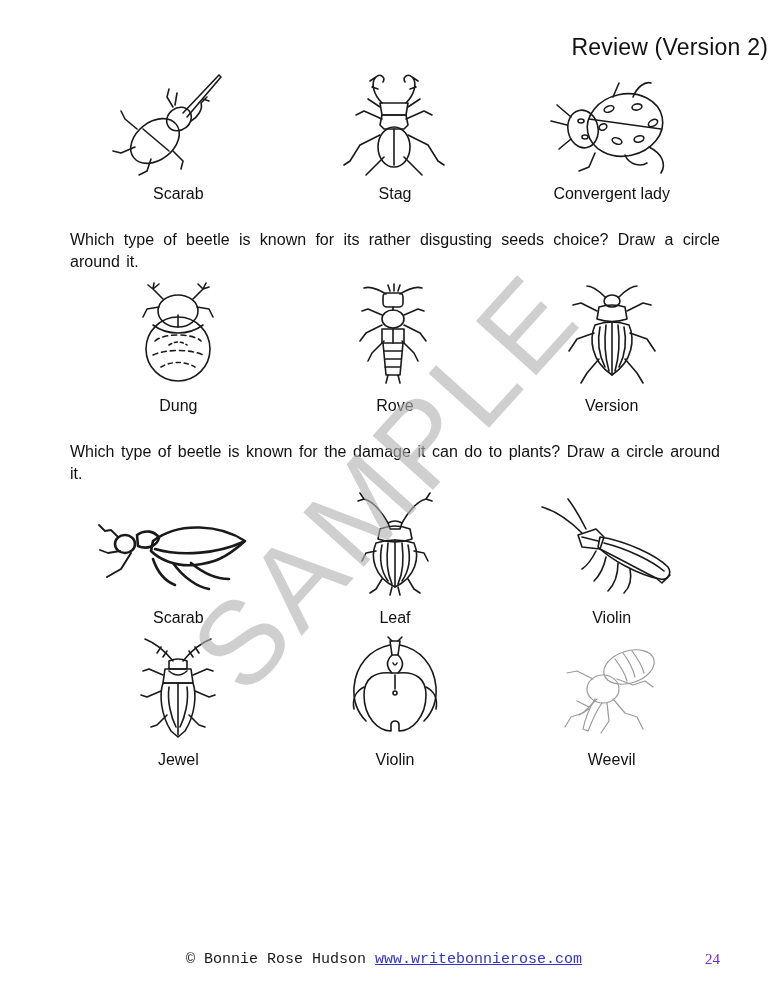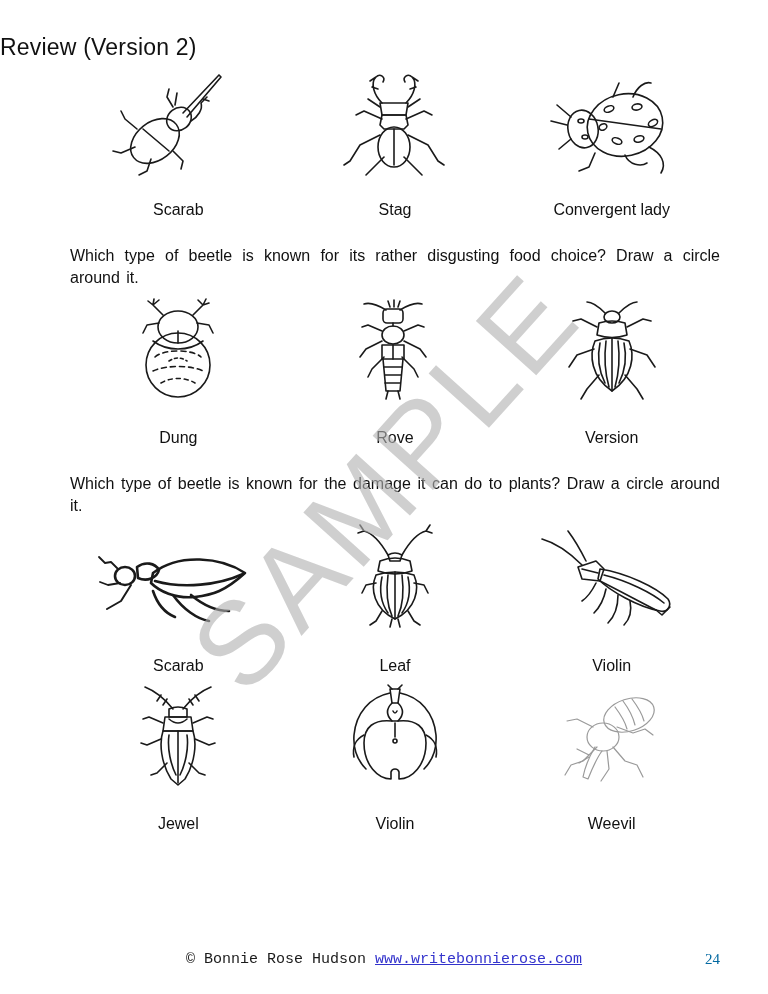--- a/index.html
+++ b/index.html
@@ -7,21 +7,21 @@
     position:relative;
     width:768px;height:994px;
     margin:0 auto;
     background:#ffffff;
     font-family:"Liberation Sans","DejaVu Sans",sans-serif;
     color:#111;
     overflow:hidden;
   }
   .title{
     padding-top:34px;
-    text-align:left;
+    text-align:right;
     font-size:23px;
     letter-spacing:.2px;
   }
   .content{margin:0 48px 0 70px;}
   .question{
     margin:26px 0 0 0;
     font-size:16px;
     line-height:22px;
     text-align:justify;
     word-spacing:2px;
@@ -32,21 +32,21 @@
     justify-items:center;
     align-items:center;
     height:114px;
     margin-top:6px;
   }
   .labels{
     display:grid;
     grid-template-columns:repeat(3,1fr);
     justify-items:center;
     font-size:16px;
-    margin-top:20px;
+    margin-top:4px;
   }
   .fig{display:block;}
   .fig g{fill:none;stroke:#1a1a1a;stroke-width:1.6;stroke-linecap:round;stroke-linejoin:round;}
   .fig g.thick{stroke-width:2.6;}
   .fig g.faint{stroke:#9a9a9a;stroke-width:1.2;}
   .watermark{
     position:absolute;
     left:385px;top:482px;
     transform:translate(-50%,-50%) rotate(-48deg);
     font-size:118px;
@@ -63,21 +63,21 @@
     font-family:Liberation Mono, monospace;
     font-size:15px;
     color:#1a1a1a;
   }
   .footer a{color:#3333cc;text-decoration:underline;}
   .pagenum{
     position:absolute;
     right:48px;bottom:26px;
     font-family:"Liberation Serif","DejaVu Serif",serif;
     font-size:15px;
-    color:#0369a1;
+    color:#6d28d9;
   }
 </style>
 </head>
 <body>
 
 <div class="page">
 
   <div class="watermark">SAMPLE</div>
 
   <div class="title">Review (Version 2)</div>
@@ -136,21 +136,21 @@
           <path d="M76,28 L82,14 M96,28 C100,18 108,12 114,14"></path>
         </g>
       </svg>
     </div>
     <div class="labels">
       <span>Scarab</span>
       <span>Stag</span>
       <span>Convergent lady</span>
     </div>
 
-    <p class="question">Which type of beetle is known for its rather disgusting food choice? Draw a circle around it.</p>
+    <p class="question">Which type of beetle is known for its rather disgusting seeds choice? Draw a circle around it.</p>
     <div class="figures">
       <svg class="fig" width="150" height="110" viewBox="0 0 150 110">
         <g>
           <circle cx="75" cy="68" r="32"></circle>
           <path d="M52,60 C60,52 90,52 98,60" stroke-dasharray="5 4"></path>
           <path d="M50,74 C62,68 88,68 100,74" stroke-dasharray="5 4"></path>
           <path d="M58,86 C68,80 82,80 92,86" stroke-dasharray="4 4"></path>
           <path d="M66,64 C72,60 78,60 84,64" stroke-dasharray="3 3"></path>
           <ellipse cx="75" cy="30" rx="20" ry="16"></ellipse>
           <line x1="75" y1="34" x2="75" y2="46"></line>

